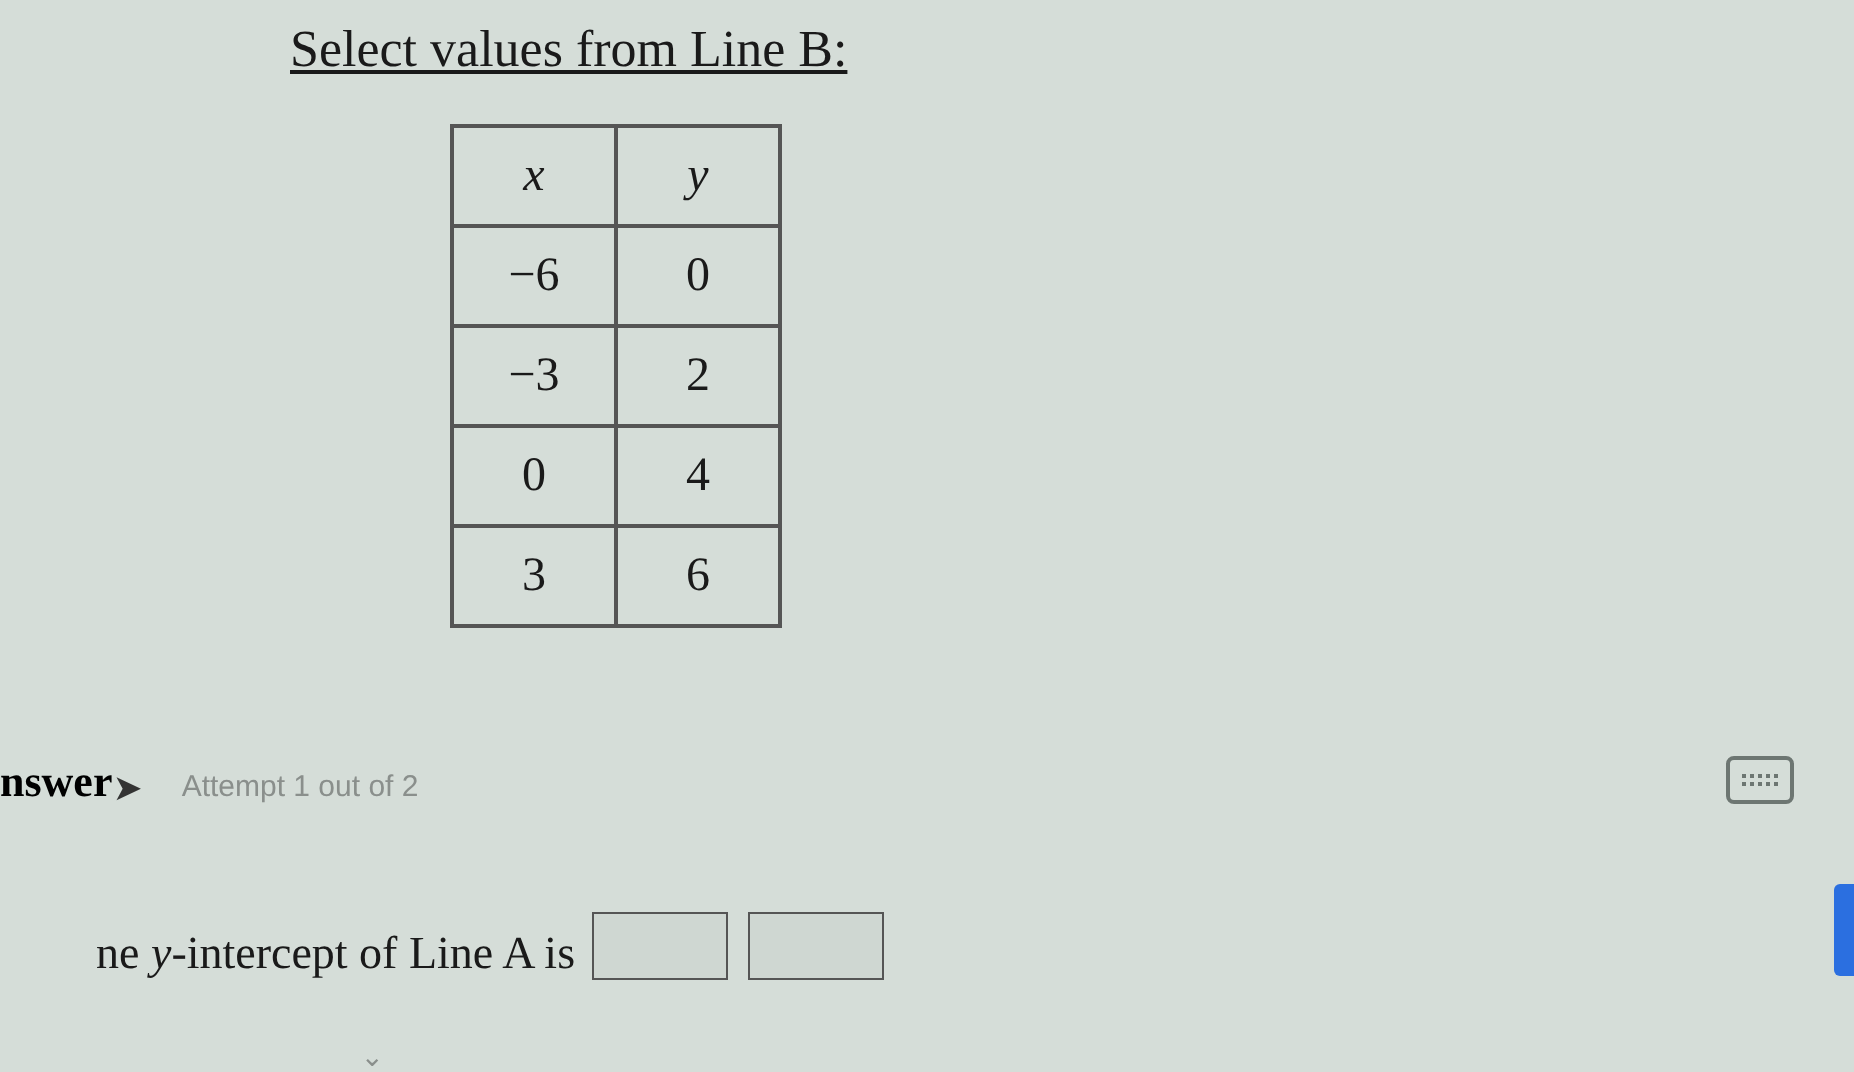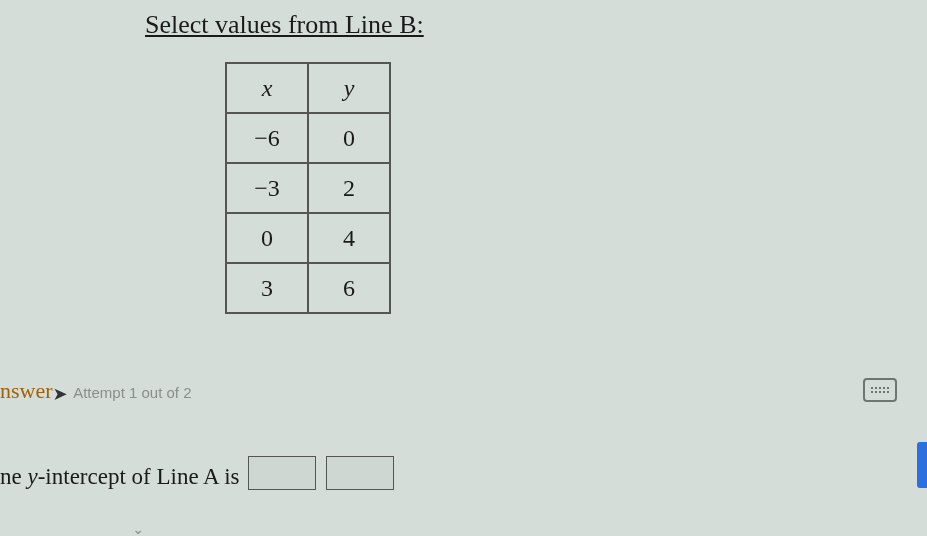--- a/index.html
+++ b/index.html
@@ -47,43 +47,45 @@
     font-family: Georgia, serif;
   }
   .answer-row {
     position: absolute;
     top: 378px;
     left: 0px;
     font-size: 22px;
     color: #1a1a1a;
   }
   .answer-row .label {
-    color: #a16207;
+    color: #000000;
     font-family: Georgia, serif;
+    font-weight: bold;
   }
   .attempt {
     font-size: 15px;
     color: #8a8f8c;
     font-family: Arial, sans-serif;
-    margin-left: 0;
+    margin-left: 14px;
   }
   .cursor {
     display: inline-block;
     font-size: 18px;
     color: #333;
     transform: translateY(2px);
   }
   .sentence {
     position: absolute;
     font-size: 23px;
     color: #1a1a1a;
     white-space: nowrap;
     display: flex;
     align-items: baseline;
     gap: 6px;
+    margin-left: 48px;
   }
   .sentence.l1 { top: 450px; left: 0px; }
   .sentence.l2 { top: 510px; left: 0px; }
   .mathit { font-style: italic; }
   .blank {
     display: inline-block;
     width: 68px;
     height: 34px;
     border: 1px solid #555;
     background: #cfd7d2;

